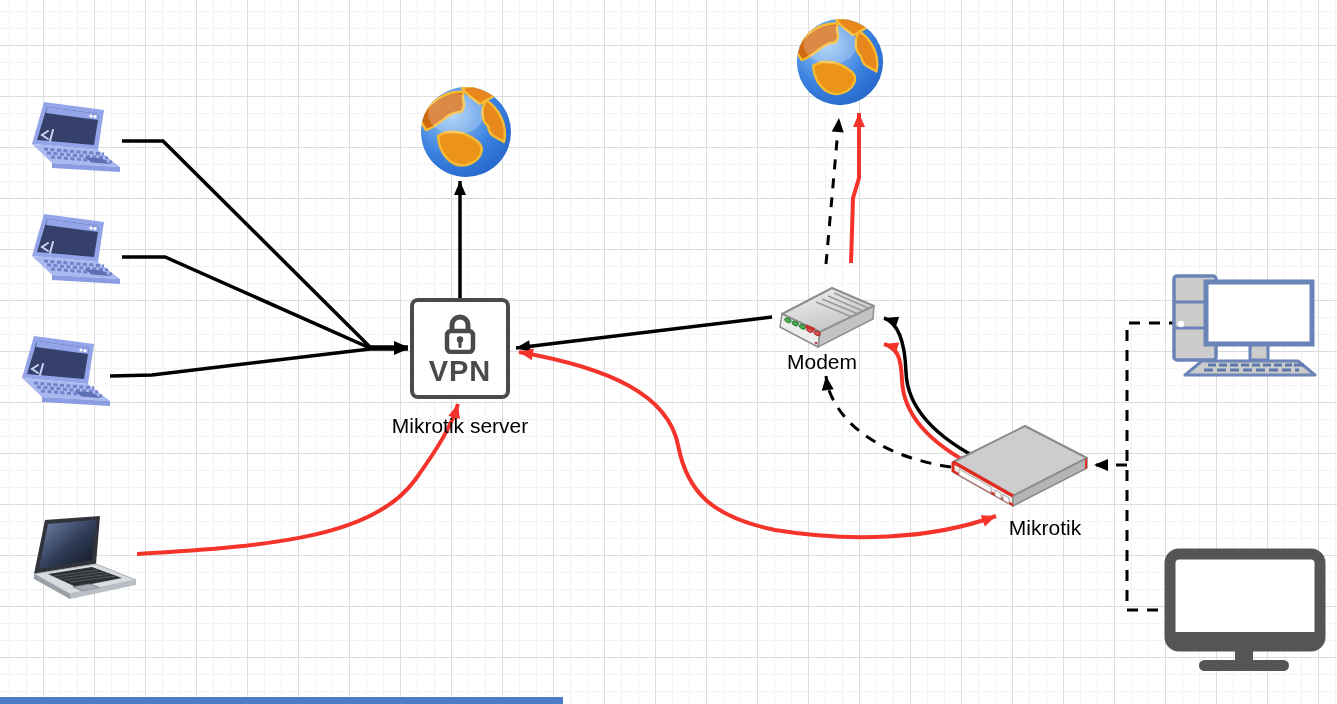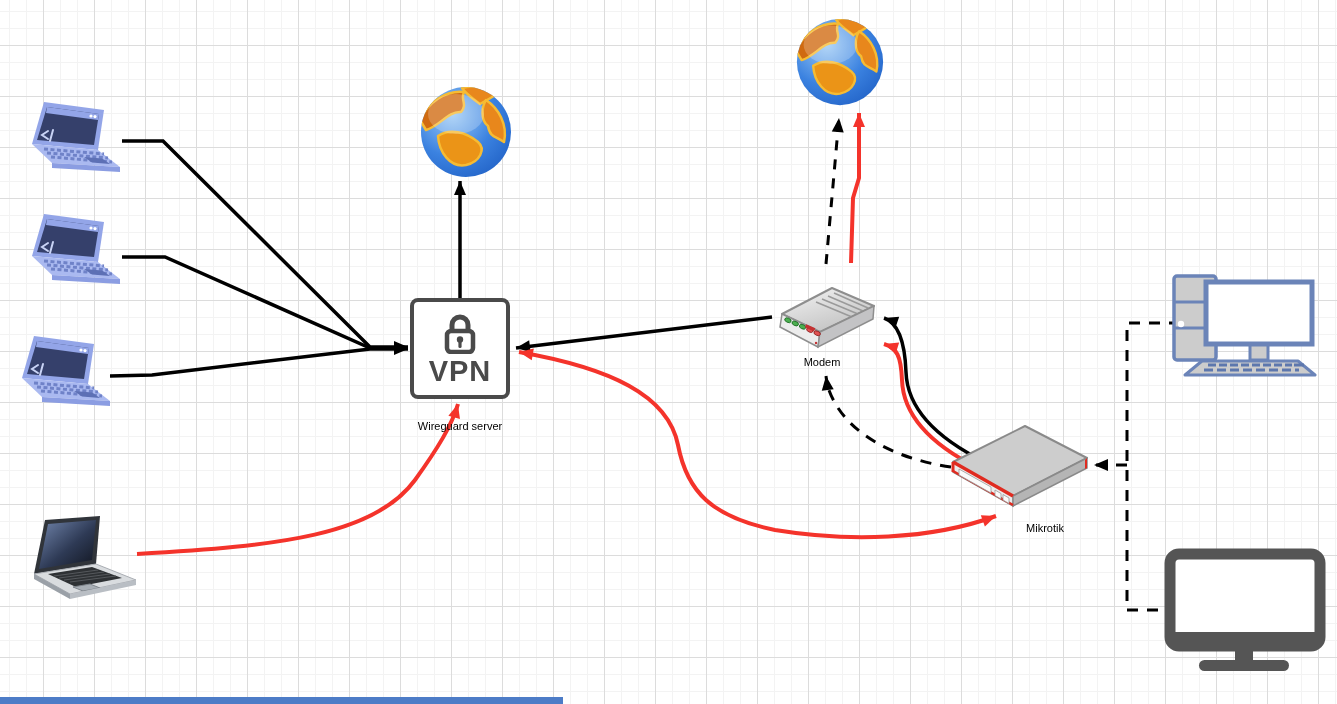--- a/index.html
+++ b/index.html
@@ -11,21 +11,21 @@
       linear-gradient(#dcdcdc 1px, transparent 1px),
       linear-gradient(90deg,#dcdcdc 1px, transparent 1px),
       linear-gradient(#f3f3f3 1px, transparent 1px),
       linear-gradient(90deg,#f3f3f3 1px, transparent 1px);
     background-size:51px 51px,51px 51px,17px 17px,17px 17px;
     background-position:-8px -6px;
   }
   .node{position:absolute;}
   .caption{
     position:absolute;text-align:center;color:#000;
-    font-size:11px;line-height:20px;white-space:nowrap;
+    font-size:21px;line-height:20px;white-space:nowrap;
   }
   .vpn-box{
     position:absolute;left:410px;top:298px;width:100px;height:101px;
     border:4px solid #4a4a4a;border-radius:8px;background:#ffffff;
     box-sizing:border-box;display:flex;flex-direction:column;
     align-items:center;justify-content:center;
   }
   .vpn-label{
     font-size:29px;font-weight:bold;color:#4a4a4a;letter-spacing:1px;
     line-height:30px;margin-top:2px;
@@ -200,21 +200,21 @@
 <div class="vpn-box">
   <svg width="44" height="42" viewBox="0 0 44 42">
     <path d="M 14,20 V 13 a 8,8 0 0 1 16,0 V 20" fill="none" stroke="#4a4a4a" stroke-width="5" stroke-linecap="round"></path>
     <rect x="9" y="19" width="26" height="21" rx="4" fill="#ffffff" stroke="#4a4a4a" stroke-width="4.5"></rect>
     <circle cx="22" cy="27.5" r="3.2" fill="#4a4a4a"></circle>
     <rect x="20.4" y="29" width="3.2" height="7" rx="1.5" fill="#4a4a4a"></rect>
   </svg>
   <div class="vpn-label">VPN</div>
 </div>
 <div class="caption" style="left:360px;top:416px;width:200px;">
-  <div>Wireguard server</div>
+  <div>Mikrotik server</div>
 </div>
 
 <div class="node" style="left:776px;top:280px;">
   <svg width="104" height="78" viewBox="0 0 104 78">
     <defs>
       <linearGradient id="mtop" x1="0" y1="0" x2="0.6" y2="1">
         <stop offset="0" stop-color="#f4f4f4"></stop>
           <stop offset="1" stop-color="#c2c2c2"></stop>
       </linearGradient>
     </defs>

